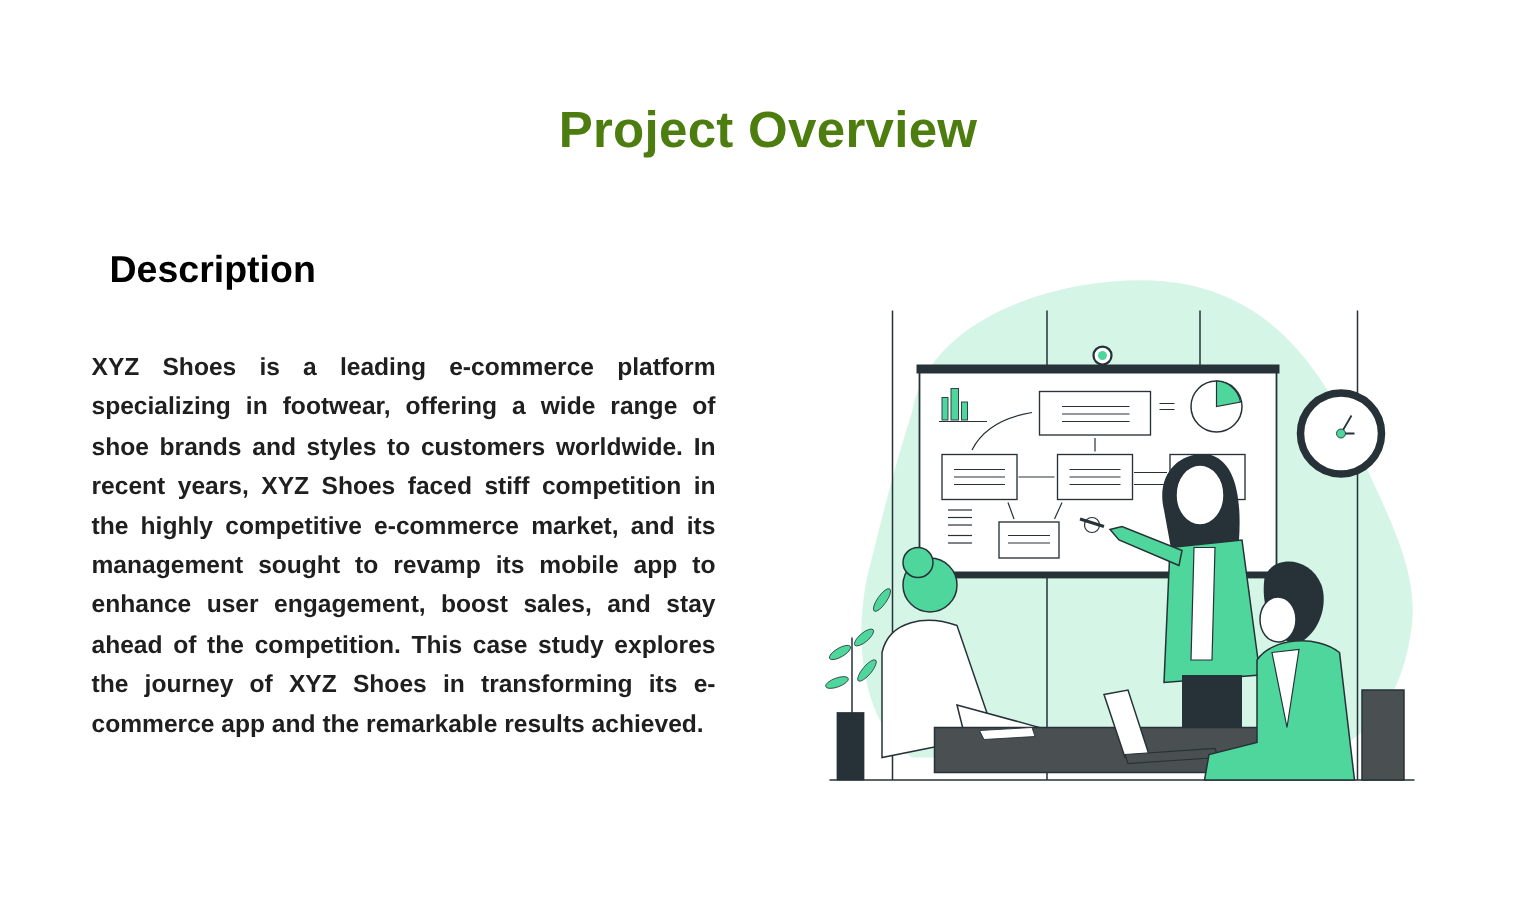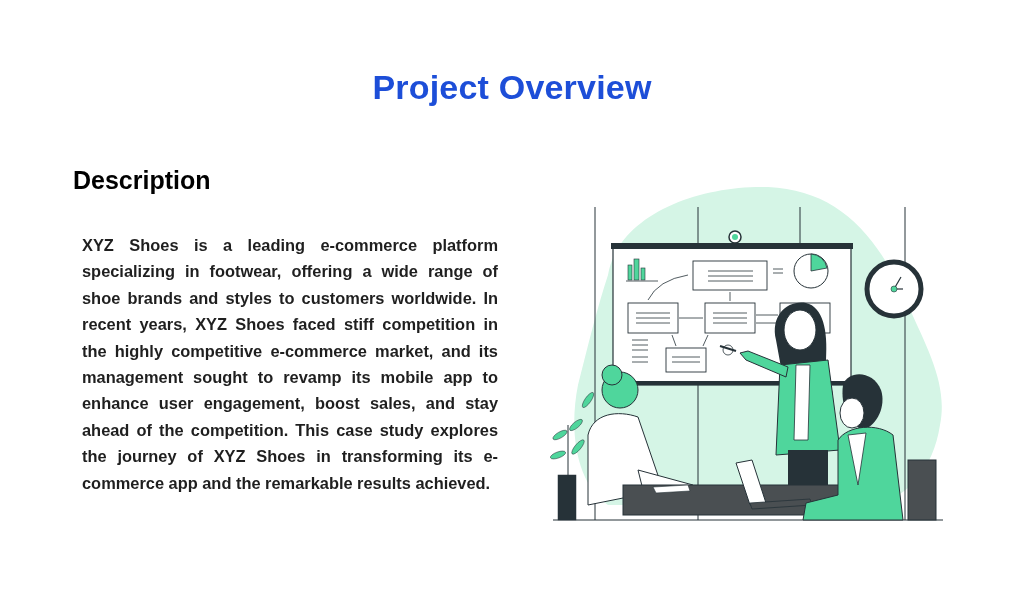--- a/index.html
+++ b/index.html
@@ -2,28 +2,28 @@
 <html><head>
   <meta charset="utf-8">
   <style>
     html, body { margin: 0; padding: 0; }
     body {
       width: 1024px; height: 600px; background: #ffffff; position: relative; overflow: hidden;
       font-family: "Liberation Sans", "DejaVu Sans", sans-serif;
     }
     .page-title {
       position: absolute; left: 0; top: 68px; width: 1024px; text-align: center;
-      font-size: 34px; font-weight: 700; color: #1d4ed8; letter-spacing: 0.2px;
+      font-size: 34px; font-weight: 700; color: #4d7c0f; letter-spacing: 0.2px;
     }
     .section-heading {
       position: absolute; left: 73px; top: 166px;
       font-size: 25px; font-weight: 700; color: #000000;
     }
     .description {
-      position: absolute; left: 82px; top: 232px; width: 416px;
+      position: absolute; left: 61px; top: 232px; width: 416px;
       font-size: 16.4px; line-height: 26.4px; font-weight: 700; color: #1f1f1f;
       text-align: justify; margin: 0;
     }
     .illustration { position: absolute; left: 548px; top: 185px; width: 400px; height: 345px; }
   </style>
 </head>
 <body>
 
 <h1 class="page-title" style="margin:0;">Project Overview</h1>
 

